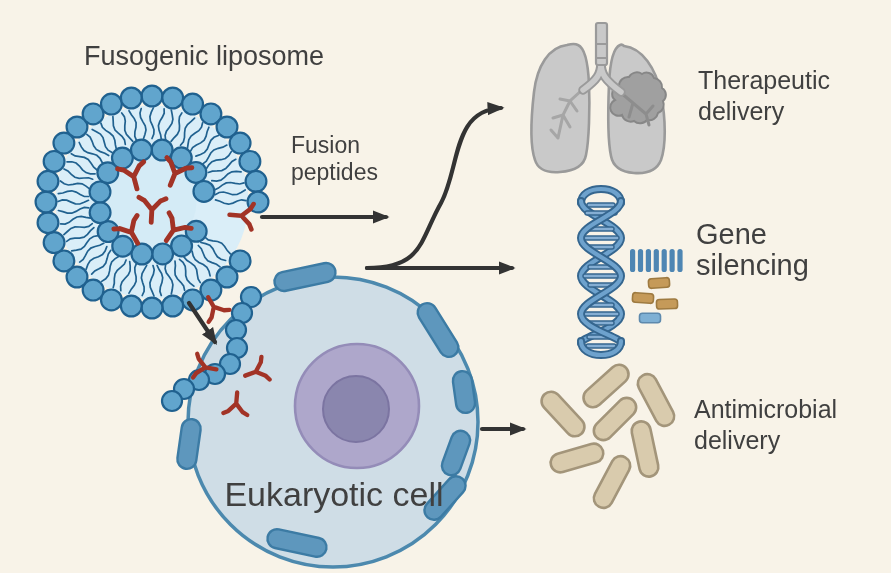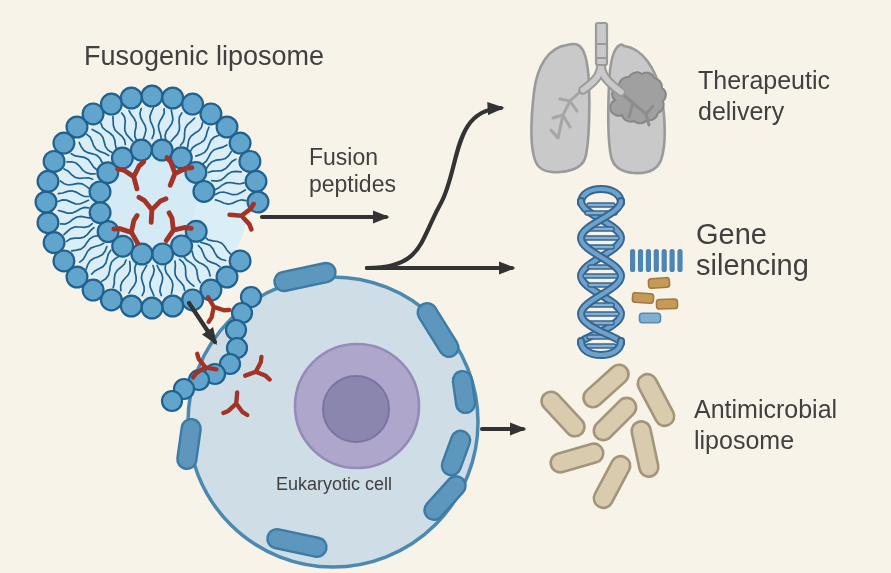--- a/index.html
+++ b/index.html
@@ -1,25 +1,25 @@
 <!DOCTYPE html>
 <html><head>
 <meta charset="utf-8">
 <style>
   html,body{margin:0;padding:0;background:#f8f3e8;}
   .canvas{position:relative;width:891px;height:573px;background:#f8f3e8;overflow:hidden;
           font-family:"Liberation Sans",sans-serif;}
   svg{position:absolute;left:0;top:0;}
   .label{position:absolute;color:#404040;line-height:1.2;pointer-events:none;}
   .lbl-title{left:84px;top:40px;font-size:27px;width:300px;}
-  .lbl-fusion{left:291px;top:144px;font-size:23px;width:110px;line-height:27px;margin-left:18px;}
+  .lbl-fusion{left:291px;top:132px;font-size:23px;width:110px;line-height:27px;}
   .lbl-thera{left:698px;top:32px;font-size:25px;width:176px;line-height:31px;margin-top:33px;}
   .lbl-gene{left:696px;top:219px;font-size:29px;width:122px;line-height:31px;}
   .lbl-anti{left:694px;top:394px;font-size:25px;width:186px;line-height:31px;}
-  .lbl-cell{left:224px;top:474px;font-size:18px;width:220px;text-align:center;}
+  .lbl-cell{left:224px;top:474px;font-size:34px;width:220px;text-align:center;}
 </style>
 </head>
 <body>
 
 <div class="canvas">
   <svg id="scene" width="891" height="573" viewBox="0 0 891 573">
     <defs>
       <marker id="ah" markerUnits="userSpaceOnUse" markerWidth="17" markerHeight="15" viewBox="0 0 12 10" refX="9.5" refY="5" orient="auto">
         <path d="M0,0.3 L12,5 L0,9.7 Z" fill="#333333"></path>
       </marker>
@@ -233,15 +233,15 @@
         <path d="M367,268 L512,268" stroke="#333333" stroke-width="4.2" fill="none" stroke-linecap="round" marker-end="url(#ah)"></path>
         <path d="M189,303 L215,342" stroke="#333333" stroke-width="4.2" fill="none" stroke-linecap="round" marker-end="url(#ah)"></path>
         <path d="M482,429 L523,429" stroke="#333333" stroke-width="4.2" fill="none" stroke-linecap="round" marker-end="url(#ah)"></path>
       </g>
   </svg>
 
   <div class="label lbl-title">Fusogenic liposome</div>
   <div class="label lbl-fusion">Fusion peptides</div>
   <div class="label lbl-thera">Therapeutic delivery</div>
   <div class="label lbl-gene">Gene silencing</div>
-  <div class="label lbl-anti">Antimicrobial liposome</div>
+  <div class="label lbl-anti">Antimicrobial delivery</div>
   <div class="label lbl-cell">Eukaryotic cell</div>
 </div>
 
 </body></html>

